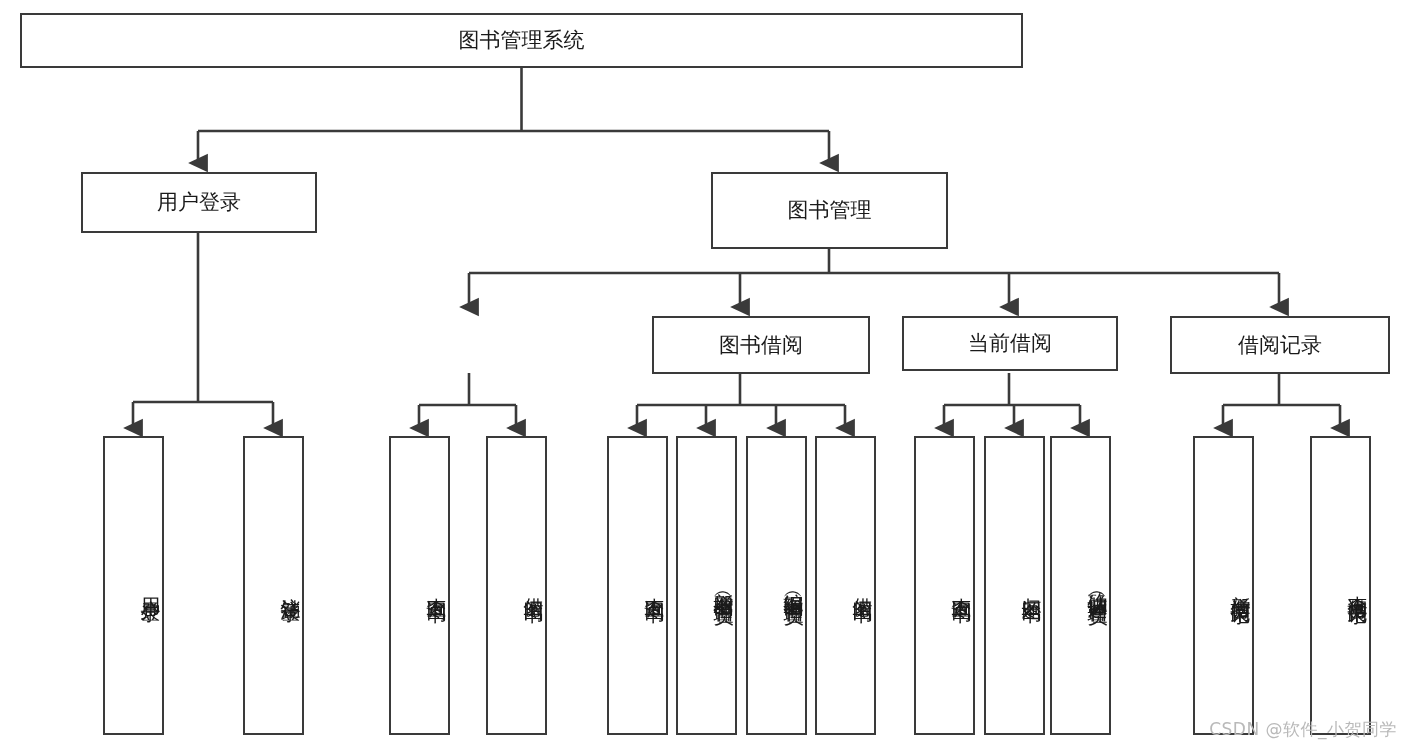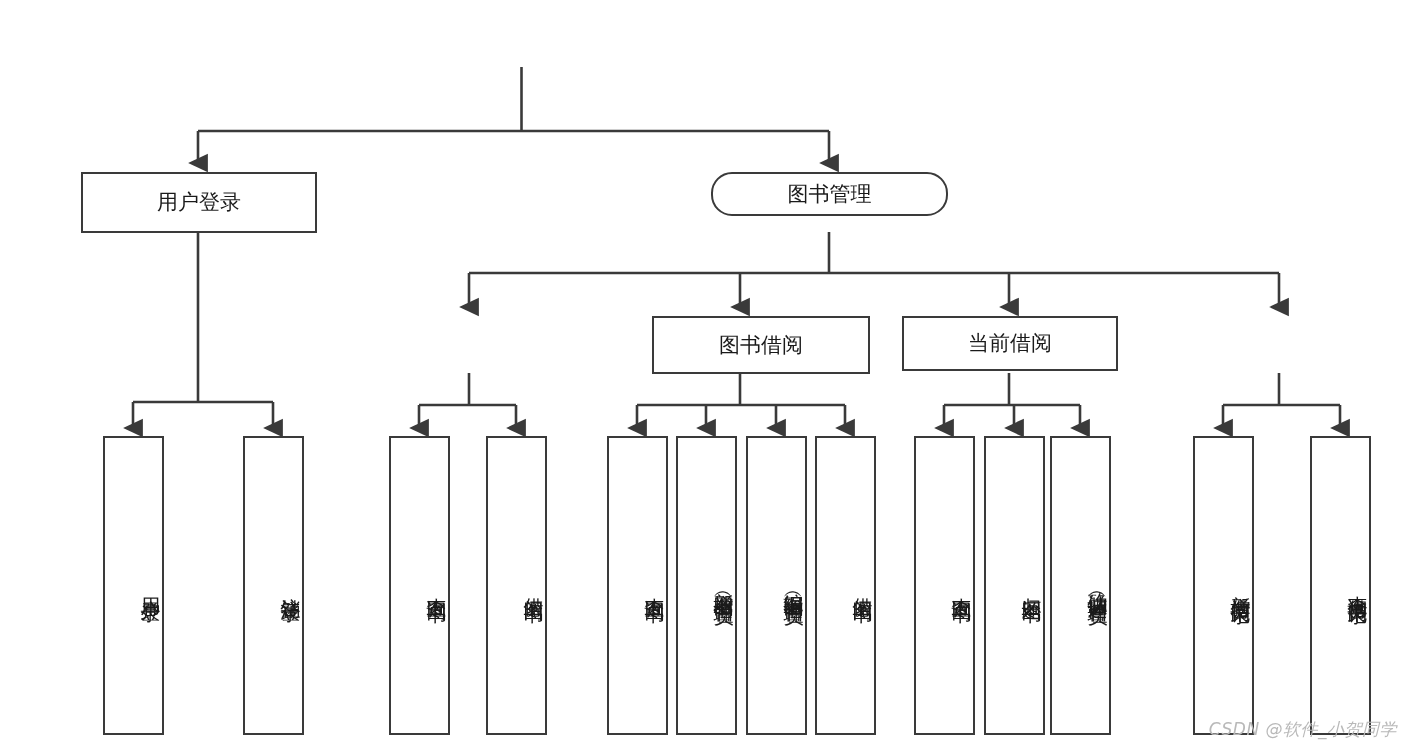--- a/index.html
+++ b/index.html
@@ -58,21 +58,20 @@
   }
   .watermark {
     position: absolute;
     right: 8px;
     bottom: 6px;
     font-size: 17px;
     color: #b9b9b9;
     letter-spacing: 0.5px;
     white-space: nowrap;
     font-family: "DejaVu Sans", "Liberation Sans", sans-serif;
-    font-style: italic;
   }
 </style>
 </head>
 <body>
 
 <div id="canvas">
 
   <svg id="edges" viewBox="0 0 1405 747" xmlns="http://www.w3.org/2000/svg">
     <defs>
       <marker id="arrow" markerWidth="9" markerHeight="9" refX="4.2" refY="4.4" orient="auto" markerUnits="strokeWidth">
@@ -116,33 +115,39 @@
       <path d="M1014,405 L1014,428" marker-end="url(#arrow)"></path>
       <path d="M1080,405 L1080,428" marker-end="url(#arrow)"></path>
 
       <path d="M1279,373 L1279,405"></path>
       <path d="M1223,405 L1340,405"></path>
       <path d="M1223,405 L1223,428" marker-end="url(#arrow)"></path>
       <path d="M1340,405 L1340,428" marker-end="url(#arrow)"></path>
     </g>
   </svg>
 
+  <div class="node h" style="left:20px; top:13px; width:1003px; height:55px;">
+    <span>图书管理系统</span>
+  </div>
 
   <div class="node h" style="left:81px; top:172px; width:236px; height:61px;">
     <span>用户登录</span>
   </div>
-  <div class="node h" style="left:711px; top:172px; width:237px; height:44px;border-radius:21px;">
+  <div class="node h" style="left:711px; top:172px; width:237px; height:77px;">
     <span>图书管理</span>
   </div>
 
   <div class="node h" style="left:652px; top:316px; width:218px; height:58px;">
     <span>图书借阅</span>
   </div>
   <div class="node h" style="left:902px; top:316px; width:216px; height:55px;">
     <span>当前借阅</span>
+  </div>
+  <div class="node h" style="left:1170px; top:316px; width:220px; height:58px;">
+    <span>借阅记录</span>
   </div>
 
   <div class="node v" style="left:103px; top:436px; width:61px; height:299px;">
     <span class="vtext">用户登录</span>
   </div>
   <div class="node v" style="left:243px; top:436px; width:61px; height:299px;">
     <span class="vtext">注销登录</span>
   </div>
 
   <div class="node v" style="left:389px; top:436px; width:61px; height:299px;">

